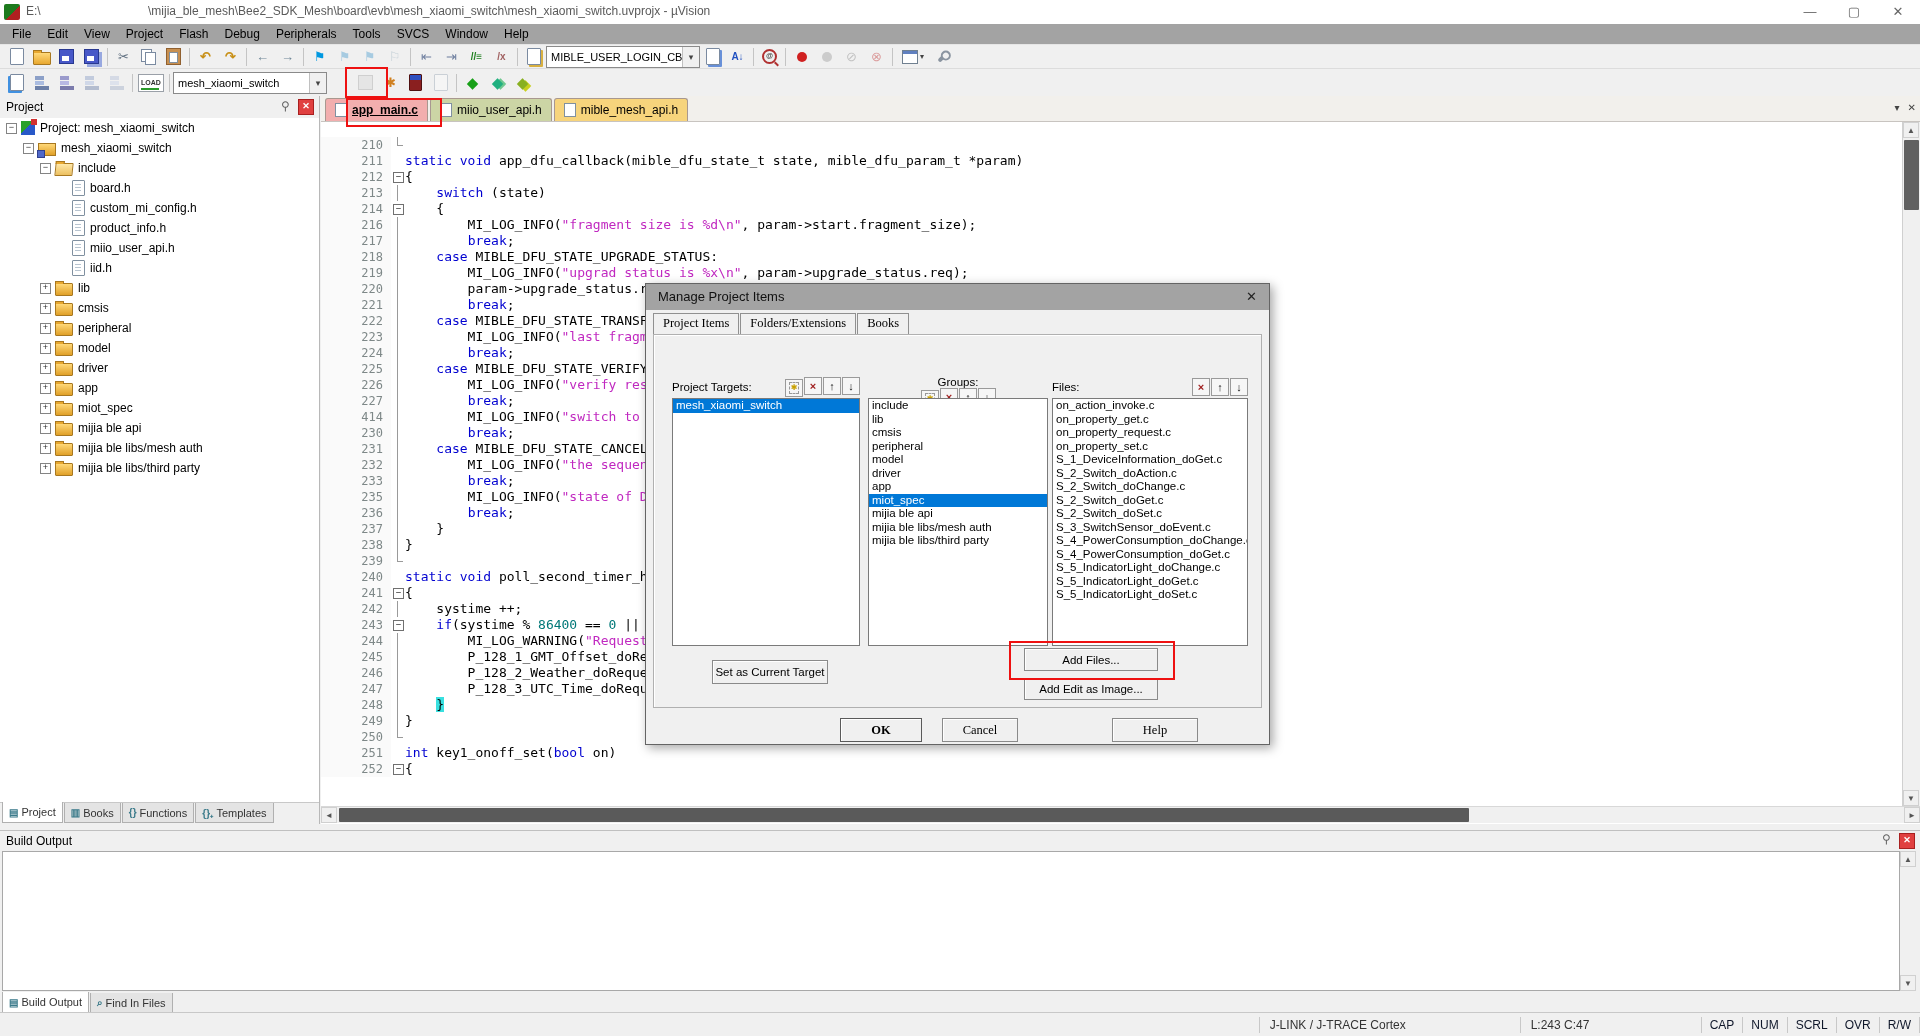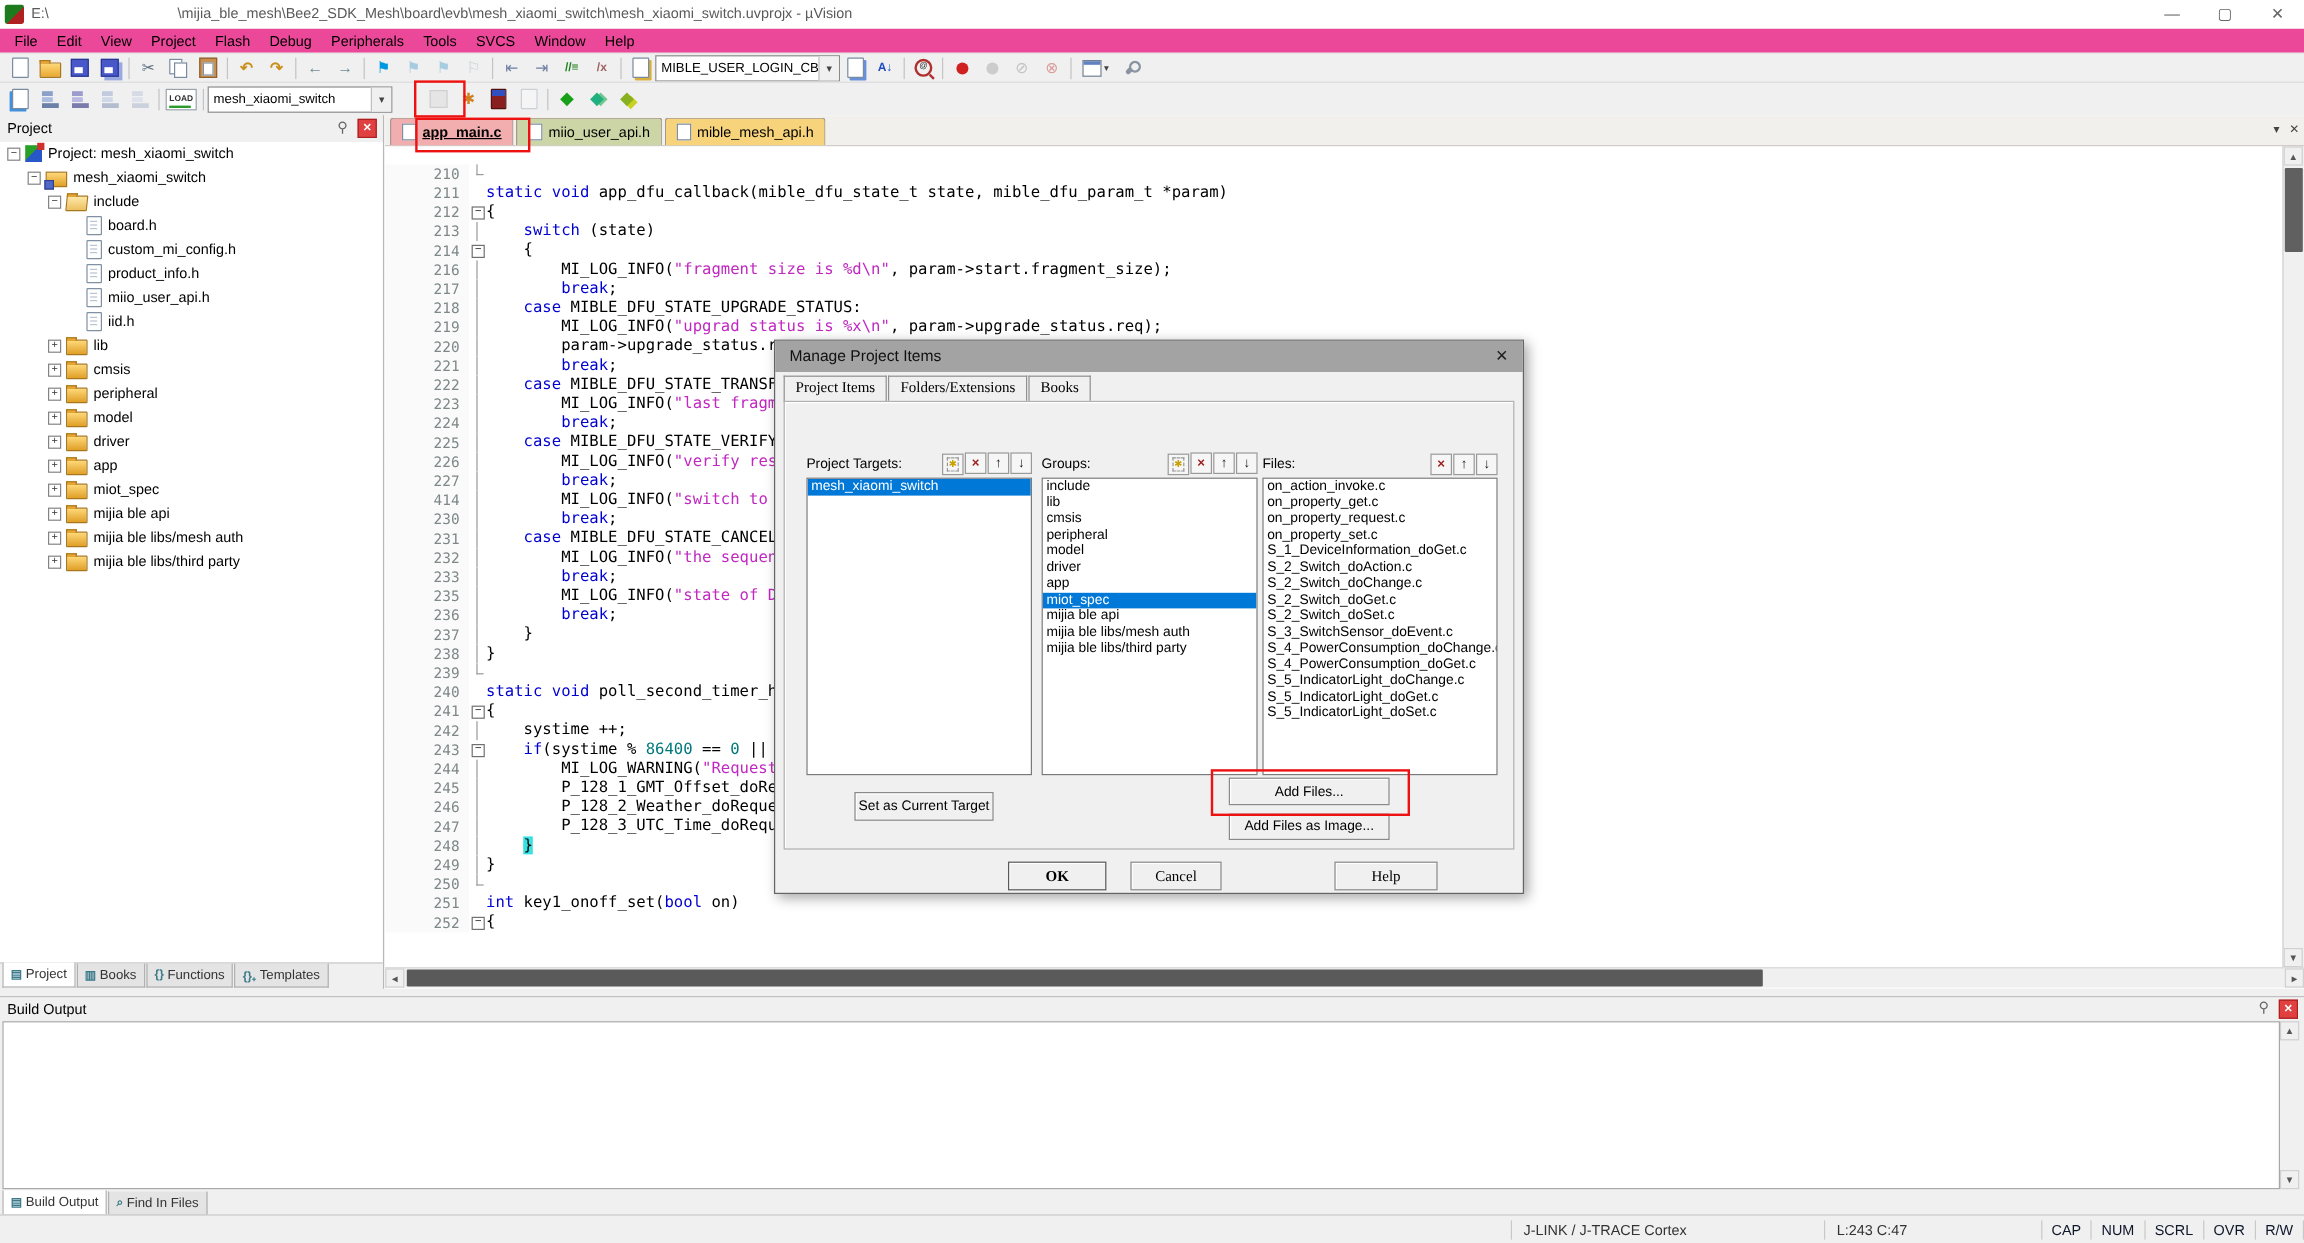--- a/index.html
+++ b/index.html
@@ -5,21 +5,21 @@
   html,body{margin:0;padding:0;background:#888;}
   #app{position:relative;width:1920px;height:1036px;background:#f0f0f0;font-family:"Liberation Sans",sans-serif;overflow:hidden;font-size:12px;color:#000;}
   .abs{position:absolute;}
   
   #titlebar{left:0;top:0;width:1920px;height:24px;background:#ffffff;border-bottom:1px solid #d8d8d8;}
   #app-icon{left:4px;top:4px;width:16px;height:16px;background:linear-gradient(135deg,#1d7a1d 55%,#b02020 55%);border-radius:2px;}
   #title-drive{left:26px;top:4px;color:#5a5a5a;font-size:12px;}
   #title-path{left:148px;top:4px;color:#5a5a5a;font-size:12px;white-space:pre;}
   .wbtn{top:0px;width:44px;height:24px;text-align:center;line-height:24px;color:#666;font-size:13px;}
   
-  #menubar{left:0;top:24px;width:1920px;height:20px;background:#ec4899;display:flex;align-items:center;padding-left:4px;box-sizing:border-box;}
+  #menubar{left:0;top:24px;width:1920px;height:20px;background:#a3a3a3;display:flex;align-items:center;padding-left:4px;box-sizing:border-box;}
   .menu-item{padding:2px 8px;font-size:12px;}
   
   .toolbar{left:0;width:1920px;background:#f0f0f0;display:flex;align-items:center;padding-left:4px;box-sizing:border-box;}
   #toolbar1{top:44px;height:24px;border-top:1px solid #e6e6e6;}
   #toolbar2{top:68px;height:28px;border-top:1px solid #dcdcdc;}
   .tb-btn{width:25px;height:22px;display:inline-flex;align-items:center;justify-content:center;position:relative;}
   .tb-sep{width:1px;height:18px;background:#c4c4c4;margin:0 3px;}
   .dim{opacity:.45;}
   .g{font-size:13px;line-height:13px;}
   .ic-page{width:12px;height:15px;background:#fff;border:1px solid #7a8aa0;border-radius:1px;display:inline-block;}
@@ -564,21 +564,21 @@
     <div class="col-header" style="left:26px;top:92px;width:188px;">
       <span class="col-label">Project Targets:</span>
       <span id="targets-btns"><span class="hbtn new">
             <span>✱</span>
           </span><span class="hbtn del">×</span><span class="hbtn up">↑</span><span class="hbtn dn">↓</span></span>
     </div>
     <div class="listbox" id="targets-list" style="left:26px;top:114px;width:188px;height:248px;">
         <div class="litem selected">mesh_xiaomi_switch</div>
       </div>
 
-    <div class="col-header" style="left:222px;top:92px;width:180px;">
+    <div class="col-header" style="left:222px;top:92px;width:180px;flex-direction:column;">
       <span class="col-label">Groups:</span>
       <span id="groups-btns"><span class="hbtn new">
             <span>✱</span>
           </span><span class="hbtn del">×</span><span class="hbtn up">↑</span><span class="hbtn dn">↓</span></span>
     </div>
     <div class="listbox" id="groups-list" style="left:222px;top:114px;width:180px;height:248px;">
         <div class="litem">include</div>
         <div class="litem">lib</div>
         <div class="litem">cmsis</div>
         <div class="litem">peripheral</div>
@@ -608,21 +608,21 @@
         <div class="litem">S_3_SwitchSensor_doEvent.c</div>
         <div class="litem">S_4_PowerConsumption_doChange.c</div>
         <div class="litem">S_4_PowerConsumption_doGet.c</div>
         <div class="litem">S_5_IndicatorLight_doChange.c</div>
         <div class="litem">S_5_IndicatorLight_doGet.c</div>
         <div class="litem">S_5_IndicatorLight_doSet.c</div>
       </div>
 
     <div class="dbtn" style="left:66px;top:376px;width:116px;height:24px;">Set as Current Target</div>
     <div class="dbtn" style="left:378px;top:364px;width:134px;height:23px;">Add Files...</div>
-    <div class="dbtn" style="left:378px;top:394px;width:134px;height:22px;">Add Files as Image...</div>
+    <div class="dbtn" style="left:378px;top:394px;width:134px;height:22px;">Add Edit as Image...</div>
 
     <div class="dbtn serif" style="left:194px;top:434px;width:82px;height:24px;border-color:#5a5a5a;font-weight:bold;">OK</div>
     <div class="dbtn serif" style="left:296px;top:434px;width:76px;height:24px;">Cancel</div>
     <div class="dbtn serif" style="left:466px;top:434px;width:86px;height:24px;">Help</div>
   </div>
 
   <div class="red-box abs" style="left:345px;top:67px;width:39px;height:27px;"></div>
   <div class="red-box abs" style="left:346px;top:98px;width:92px;height:25px;"></div>
   <div class="red-box abs" style="left:1009px;top:641px;width:162px;height:35px;"></div>
 

